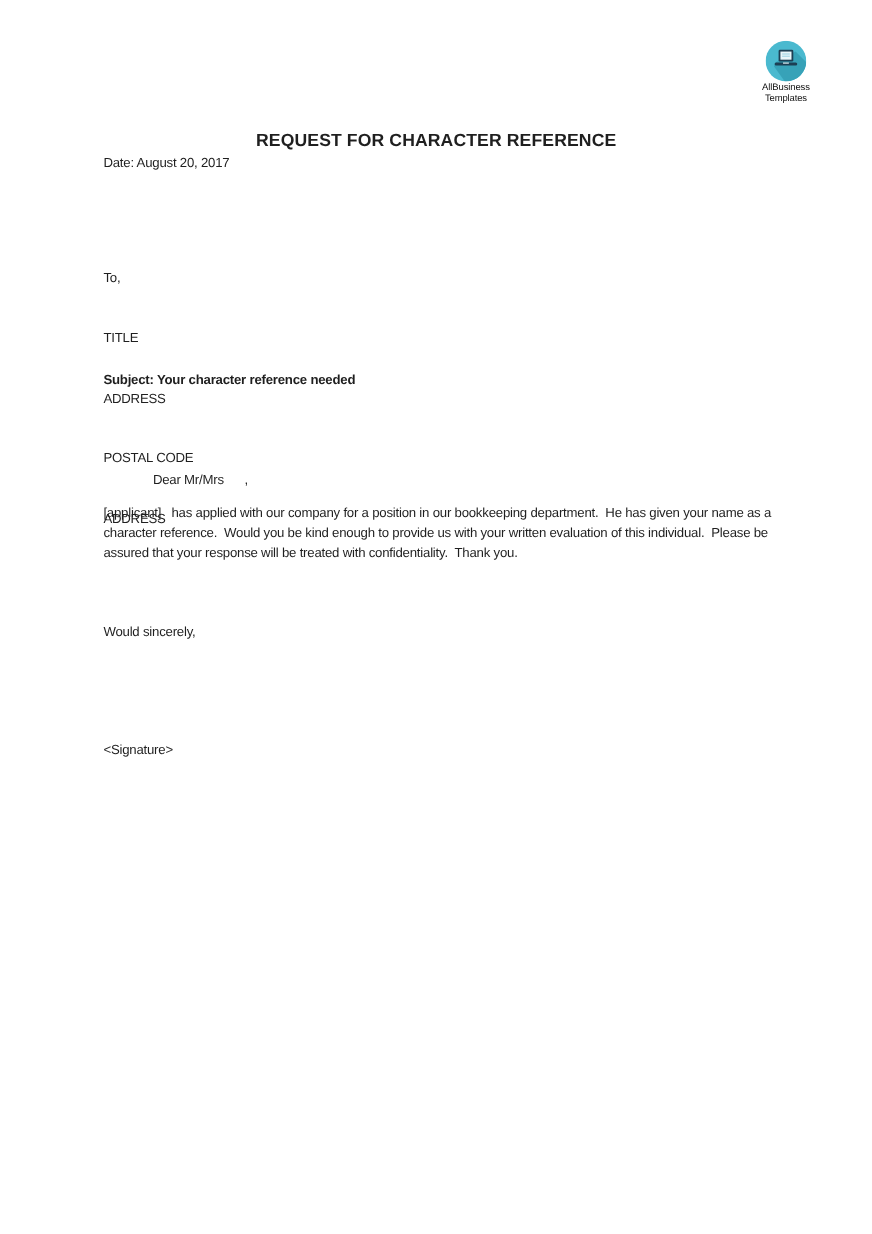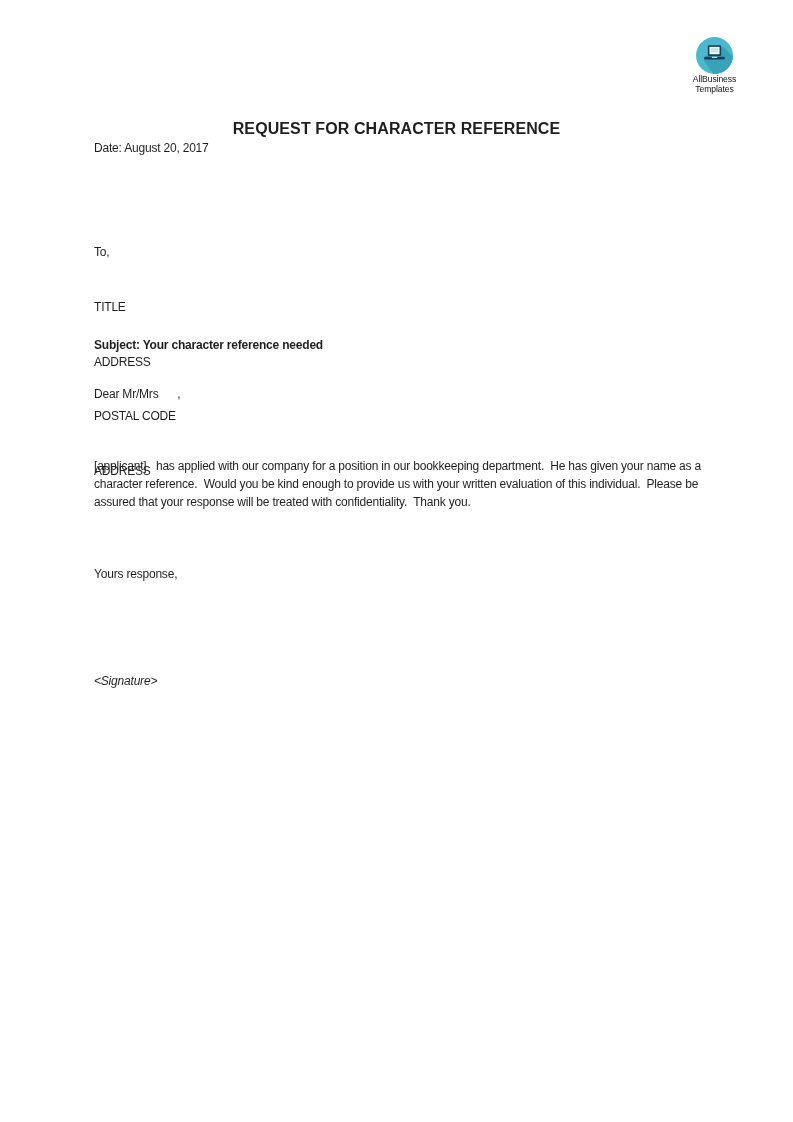--- a/index.html
+++ b/index.html
@@ -46,24 +46,24 @@
     margin-top: 1px;
     font-size: 8.6px;
     line-height: 9.6px;
     text-align: center;
     color: #111111;
     letter-spacing: -0.1px;
   }
   .date-line      { top: 139px; }
   .recipient      { top: 207px; }
   .subject-line   { top: 336px; font-weight: bold; text-align: center; }
-  .salutation     { top: 385px; }
+  .salutation     { top: 427px; margin-left: 45px; }
   .body-paragraph { top: 457px; width: 622px; }
   .closing        { top: 565px; }
-  .signature      { top: 636px; font-style: italic; }
+  .signature      { top: 636px; }
 </style>
 </head>
 <body>
 
 <div class="page">
 
   <div class="logo">
     <svg class="logo-badge" viewBox="0 0 36 36">
       <defs>
         <clipPath id="circleClip">
@@ -96,19 +96,19 @@
     <div>POSTAL CODE</div>
     <div>ADDRESS</div>
   </div>
 
   <div class="txt subject-line">Subject: Your character reference needed</div>
 
   <div class="txt salutation">Dear Mr/Mrs      ,</div>
 
   <div class="txt body-paragraph">[applicant]   has applied with our company for a position in our bookkeeping department.  He has given your name as a character reference.  Would you be kind enough to provide us with your written evaluation of this individual.  Please be assured that your response will be treated with confidentiality.  Thank you.</div>
 
-  <div class="txt closing">Yours response,</div>
+  <div class="txt closing">Would sincerely,</div>
 
   <div class="txt signature">
     <div>&lt;Signature&gt;</div>
   </div>
 
 </div>
 
 </body></html>

